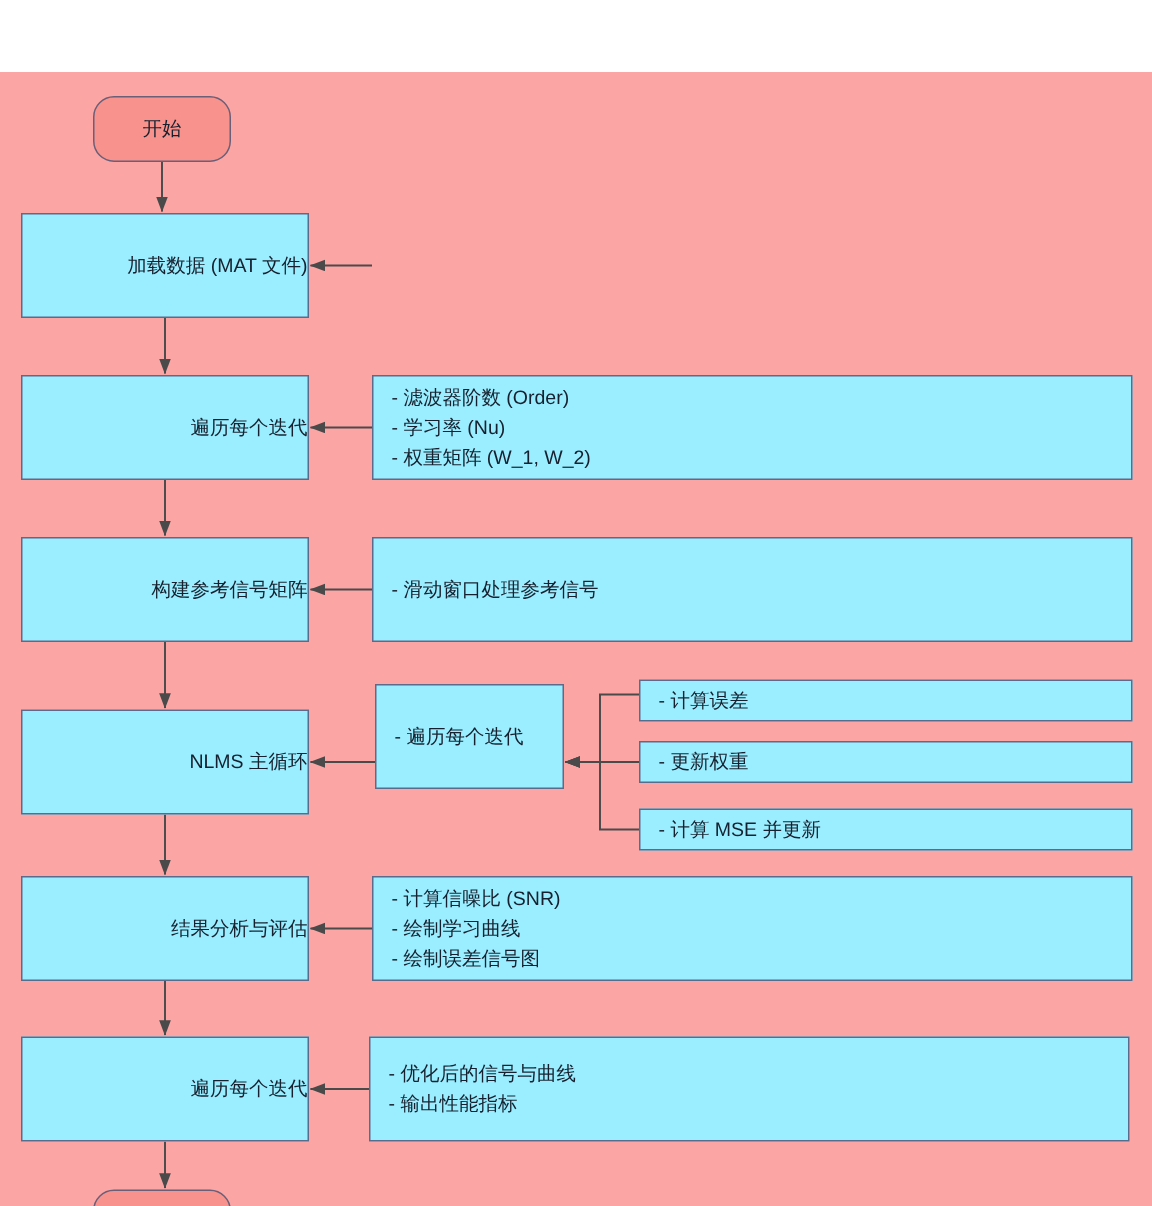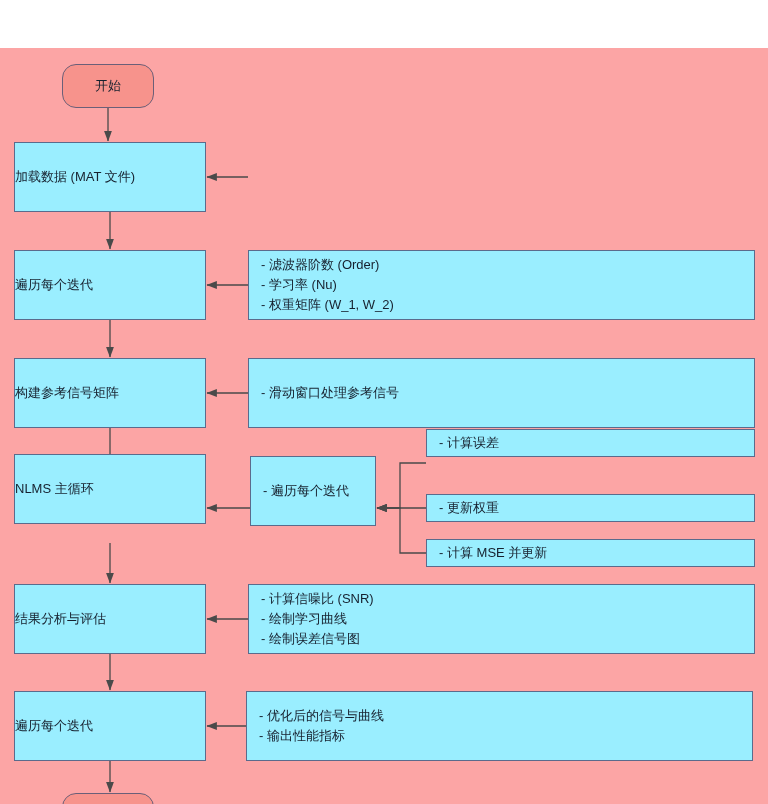--- a/index.html
+++ b/index.html
@@ -34,21 +34,21 @@
     background: #9aeeff;
     display: flex;
     align-items: center;
     color: #16202e;
     font-size: 13px;
     line-height: 1.55;
     white-space: pre-line;
   }
   .node.process {
     justify-content: center;
-    text-align: left;
+    text-align: right;
   }
   .node.note {
     justify-content: flex-start;
     text-align: left;
     padding-left: 12px;
   }
   .node.terminator {
     background: #f7938c;
     border: 1.4px solid #6b5f78;
     border-radius: 14px;
@@ -90,23 +90,23 @@
       </g>
   </svg>
 <div class="node terminator" style="left: 62px; top: 16px; width: 92px; height: 44px;"><span class="node-label">开始</span></div>
     <div class="node process" style="left: 14px; top: 94px; width: 192px; height: 70px;"><span class="node-label">加载数据 (MAT 文件)</span></div>
     <div class="node process" style="left: 14px; top: 202px; width: 192px; height: 70px;"><span class="node-label">遍历每个迭代</span></div>
     <div class="node note" style="left: 248px; top: 202px; width: 507px; height: 70px;"><span class="node-label">- 滤波器阶数 (Order)
 - 学习率 (Nu)
 - 权重矩阵 (W_1, W_2)</span></div>
     <div class="node process" style="left: 14px; top: 310px; width: 192px; height: 70px;"><span class="node-label">构建参考信号矩阵</span></div>
     <div class="node note" style="left: 248px; top: 310px; width: 507px; height: 70px;"><span class="node-label">- 滑动窗口处理参考信号</span></div>
-    <div class="node process" style="left: 14px; top: 406px; width: 192px; height: 70px;"><span class="node-label">NLMS 主循环</span></div>
+    <div class="node process" style="left: 14px; top: 425px; width: 192px; height: 70px;"><span class="node-label">NLMS 主循环</span></div>
     <div class="node note" style="left: 250px; top: 408px; width: 126px; height: 70px;"><span class="node-label">- 遍历每个迭代</span></div>
-    <div class="node note" style="left: 426px; top: 381px; width: 329px; height: 28px;"><span class="node-label">- 计算误差</span></div>
+    <div class="node note" style="left: 426px; top: 405px; width: 329px; height: 28px;"><span class="node-label">- 计算误差</span></div>
     <div class="node note" style="left: 426px; top: 446px; width: 329px; height: 28px;"><span class="node-label">- 更新权重</span></div>
     <div class="node note" style="left: 426px; top: 491px; width: 329px; height: 28px;"><span class="node-label">- 计算 MSE 并更新</span></div>
     <div class="node process" style="left: 14px; top: 536px; width: 192px; height: 70px;"><span class="node-label">结果分析与评估</span></div>
     <div class="node note" style="left: 248px; top: 536px; width: 507px; height: 70px;"><span class="node-label">- 计算信噪比 (SNR)
 - 绘制学习曲线
 -  绘制误差信号图</span></div>
     <div class="node process" style="left: 14px; top: 643px; width: 192px; height: 70px;"><span class="node-label">遍历每个迭代</span></div>
     <div class="node note" style="left: 246px; top: 643px; width: 507px; height: 70px;"><span class="node-label">- 优化后的信号与曲线
 - 输出性能指标</span></div>
     <div class="node terminator" style="left: 62px; top: 745px; width: 92px; height: 44px;"><span class="node-label">结束</span></div>

